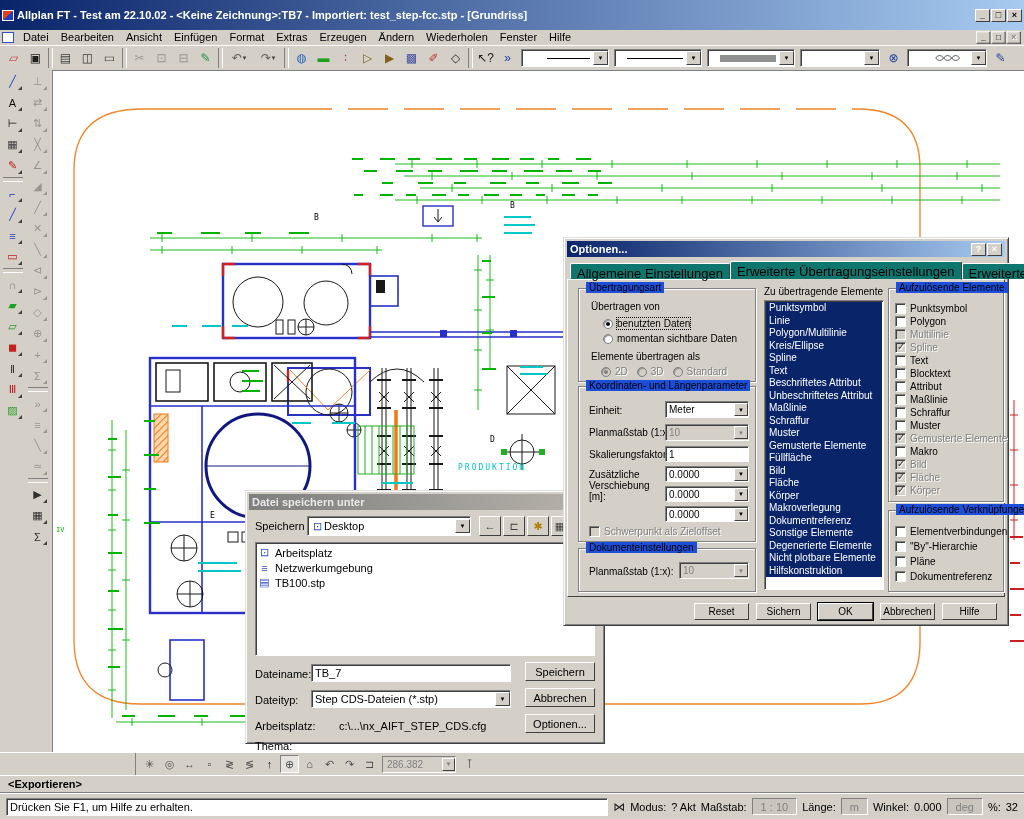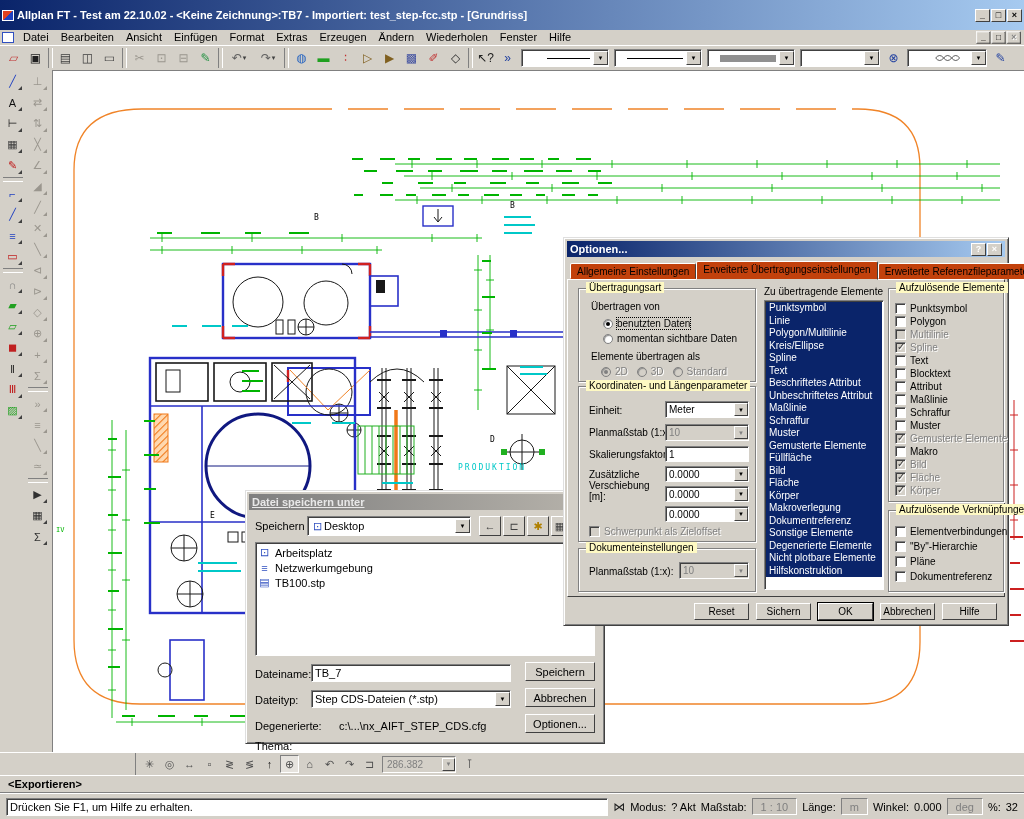--- a/index.html
+++ b/index.html
@@ -59,48 +59,48 @@
   .statusbar { height:26px; flex:0 0 auto; display:flex; align-items:center; gap:5px; padding:0 6px; border-top:1px solid #fff; }
   .sb-help { flex:1; height:18px; display:flex; align-items:center; padding-left:3px; }
   .sb-txt { white-space:nowrap; }
   .sb-box { height:17px; padding:0 8px; display:flex; align-items:center; background:#cac6be; border:1px solid; border-color:#808080 #fff #fff #808080; color:#808080; white-space:nowrap; }
   .sb-ico { font-size:12px; color:#202020; }
 
   
   .dialog { position:absolute; background:#d4d0c8; border:1px solid; border-color:#dfdfdf #404040 #404040 #dfdfdf; box-shadow:inset 1px 1px 0 #fff, inset -1px -1px 0 #808080; padding:3px; display:flex; flex-direction:column; }
   .dlg-title { height:16px; flex:0 0 auto; display:flex; align-items:center; color:#fff; font-weight:bold; font-size:11px; padding:0 3px; gap:2px; }
   .dlg-title.active { background:linear-gradient(90deg,#0a246a,#a6caf0); }
-  .dlg-title.inactive { background:linear-gradient(90deg,#7f7f7f,#b8b4ac); color:#e8e8e8;text-decoration:underline; }
+  .dlg-title.inactive { background:linear-gradient(90deg,#7f7f7f,#b8b4ac); color:#e8e8e8; }
   .dlg-title .winbtns { margin-left:auto; }
   .dlgbtn { background:#d4d0c8; border:1px solid; border-color:#fff #404040 #404040 #fff; font-size:10px; font-family:"Liberation Sans",sans-serif; }
   .dlgbtn.default { box-shadow:0 0 0 1px #000; }
   .sunken { background:#fff; border:1px solid; border-color:#808080 #fff #fff #808080; box-shadow:inset 1px 1px 0 #404040; }
   .grp { position:absolute; border:1px solid #808080; box-shadow:inset 1px 1px 0 #fff, 1px 1px 0 #fff; font-size:10px; }
-  .grp-title { position:absolute; top:-7px; left:7px; background:#fef9c3; padding:0 3px; white-space:nowrap; }
+  .grp-title { position:absolute; top:-7px; left:7px; background:#1d4ed8; padding:0 3px; white-space:nowrap; }
   .cbrow { position:relative; display:flex; align-items:center; gap:4px; height:13px; font-size:10px; white-space:nowrap; }
   .cb { width:11px; height:11px; background:#fff; border:1px solid; border-color:#808080 #fff #fff #808080; box-shadow:inset 1px 1px 0 #404040; flex:0 0 auto; position:relative; }
   .cbrow.checked .cb::after { content:"✓"; position:absolute; left:1px; top:-2px; font-size:10px; color:#404040; }
   .cbrow.disabled { color:#808080; text-shadow:1px 1px 0 #fff; }
   .cbrow.disabled .cb { background:#d4d0c8; }
   .rbrow { display:flex; align-items:center; gap:4px; height:13px; font-size:10px; white-space:nowrap; }
   .rb { width:10px; height:10px; border-radius:50%; background:#fff; border:1px solid #808080; box-shadow:inset 1px 1px 1px #909090; position:relative; flex:0 0 auto; }
   .rbrow.checked .rb::after { content:""; position:absolute; left:2px; top:2px; width:4px; height:4px; border-radius:50%; background:#000; }
   .rbrow.disabled { color:#808080; text-shadow:1px 1px 0 #fff; }
   .rbrow.disabled .rb { background:#d4d0c8; }
   .rbrow.disabled.checked .rb::after { background:#808080; }
   .rbrow.focus .lbl { outline:1px dotted #000; }
   .mini-combo { position:absolute; height:17px; background:#fff; border:1px solid; border-color:#808080 #fff #fff #808080; box-shadow:inset 1px 1px 0 #404040; display:flex; align-items:center; font-size:10px; padding-left:3px; }
   .mini-combo .carrow { width:14px; height:13px; margin-left:auto; background:#d4d0c8; border:1px solid; border-color:#fff #404040 #404040 #fff; font-size:6px; display:flex; align-items:center; justify-content:center; }
   .mini-combo.dis { background:#d4d0c8; color:#808080; }
   .mini-input { position:absolute; height:16px; background:#fff; border:1px solid; border-color:#808080 #fff #fff #808080; box-shadow:inset 1px 1px 0 #404040; font-size:10px; padding-left:3px; display:flex; align-items:center; }
 
   
   #options-dialog { left:563px; top:237px; width:446px; height:389px; z-index:20; }
   .tabs { display:flex; align-items:flex-end; height:20px; padding-left:3px; position:relative; z-index:2; flex:0 0 auto; margin-top:2px; }
-  .tab { height:16px; padding:2px 6px 0 6px; border:1px solid; border-color:#fff #404040 transparent #fff; border-radius:2px 2px 0 0; background:#c2410c; font-size:10px; white-space:nowrap; }
+  .tab { height:16px; padding:2px 6px 0 6px; border:1px solid; border-color:#fff #404040 transparent #fff; border-radius:2px 2px 0 0; background:#0f766e; font-size:13px; white-space:nowrap; }
   .tab.active { height:19px; margin-bottom:-1px; border-bottom:1px solid #d4d0c8; }
   .tabpanel { position:relative; flex:0 0 auto; height:318px; border:1px solid; border-color:#fff #404040 #404040 #fff; background:#d4d0c8; }
   .opt-label { position:absolute; font-size:10px; white-space:nowrap; }
   .listbox { position:absolute; left:196px; top:20px; width:120px; height:290px; background:#fff; border:1px solid; border-color:#808080 #fff #fff #808080; box-shadow:inset 1px 1px 0 #404040; padding:1px; overflow:hidden; }
   .listbox-inner { background:#0a246a; color:#fff; font-size:10px; }
   .listbox-inner .li { height:12.5px; line-height:12.5px; padding-left:3px; white-space:nowrap; overflow:hidden; }
   .optbtns { position:absolute; left:130px; bottom:5px; display:flex; gap:7px; }
   .optbtns .dlgbtn { width:55px; height:17px; }
 
   
@@ -736,21 +736,21 @@
       <div class="save-field" style="top:154px">
         <span>TB_7</span>
       </div>
       <button class="dlgbtn save-btn" style="top:152px;font-size:11px">Speichern</button>
       <span class="save-label" style="left:6px;top:184px">Dateityp:</span>
       <div class="save-field" style="top:180px">
         <span>Step CDS-Dateien (*.stp)</span>
         <span class="carrow">▼</span>
       </div>
       <button class="dlgbtn save-btn" style="top:178px;font-size:11px">Abbrechen</button>
-      <span class="save-label" style="left:6px;top:210px">Degenerierte:</span>
+      <span class="save-label" style="left:6px;top:210px">Arbeitsplatz:</span>
       <span class="save-label" style="left:90px;top:210px">c:\...\nx_AIFT_STEP_CDS.cfg</span>
       <button class="dlgbtn save-btn" style="top:204px;font-size:11px">Optionen...</button>
       <span class="save-label" style="left:6px;top:230px">Thema:</span>
     </div>
   </div>
 
   <div class="dialog" id="options-dialog">
     <div class="dlg-title active">
       <span>Optionen...</span>
       <span class="winbtns">

